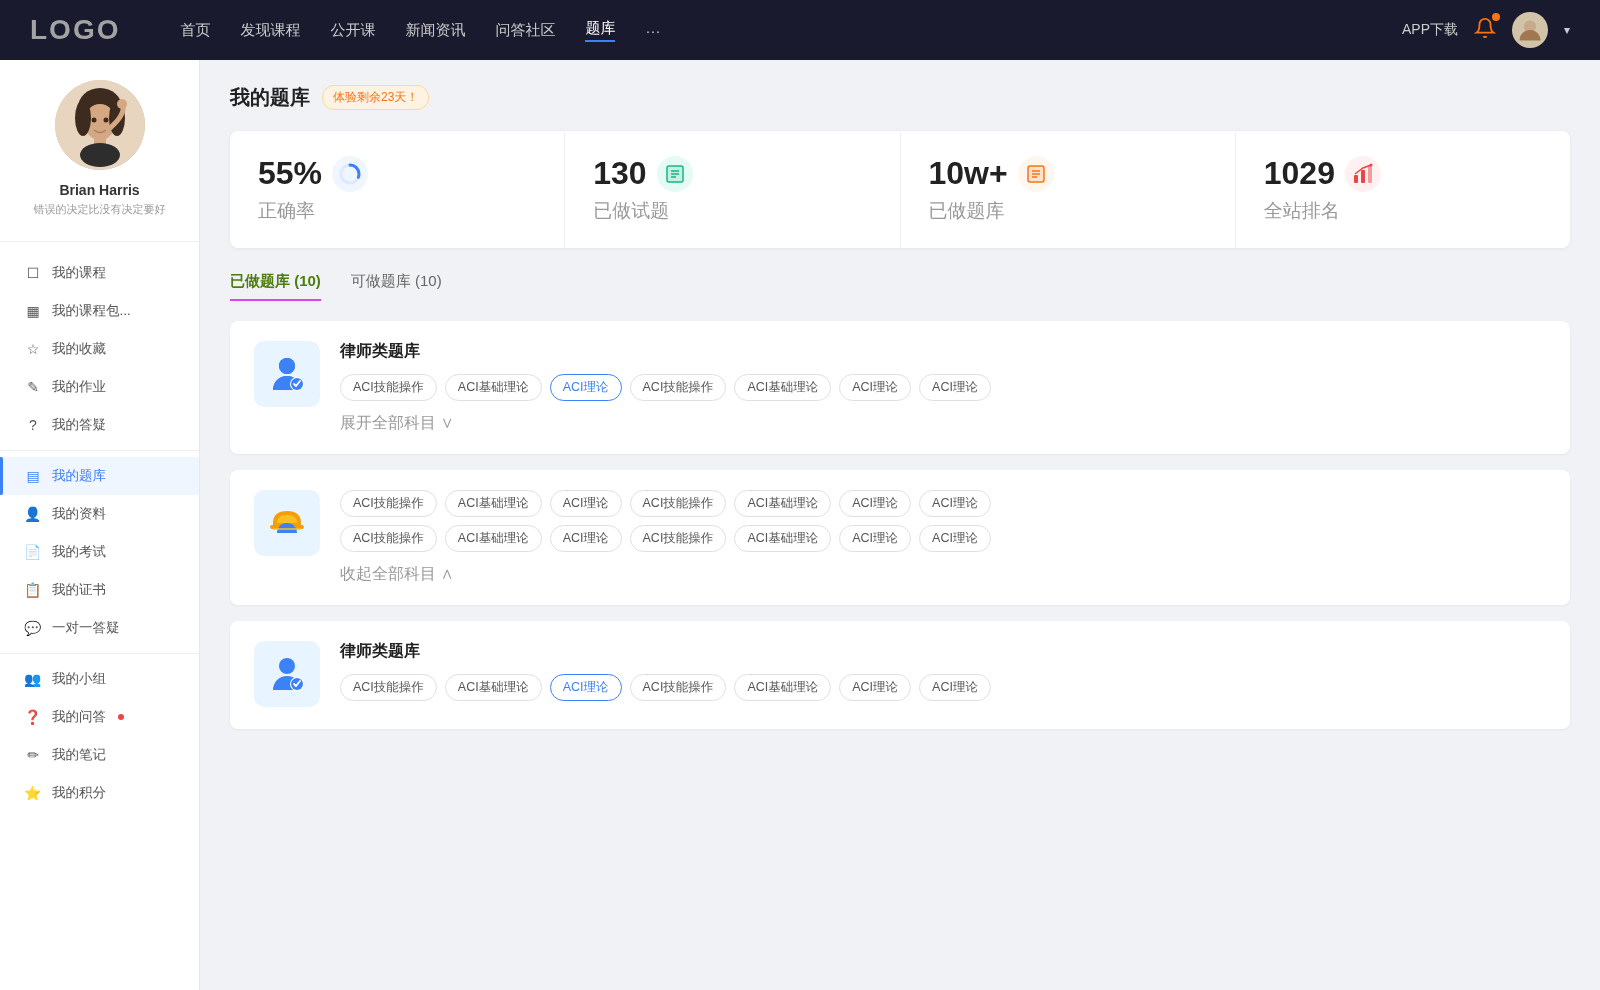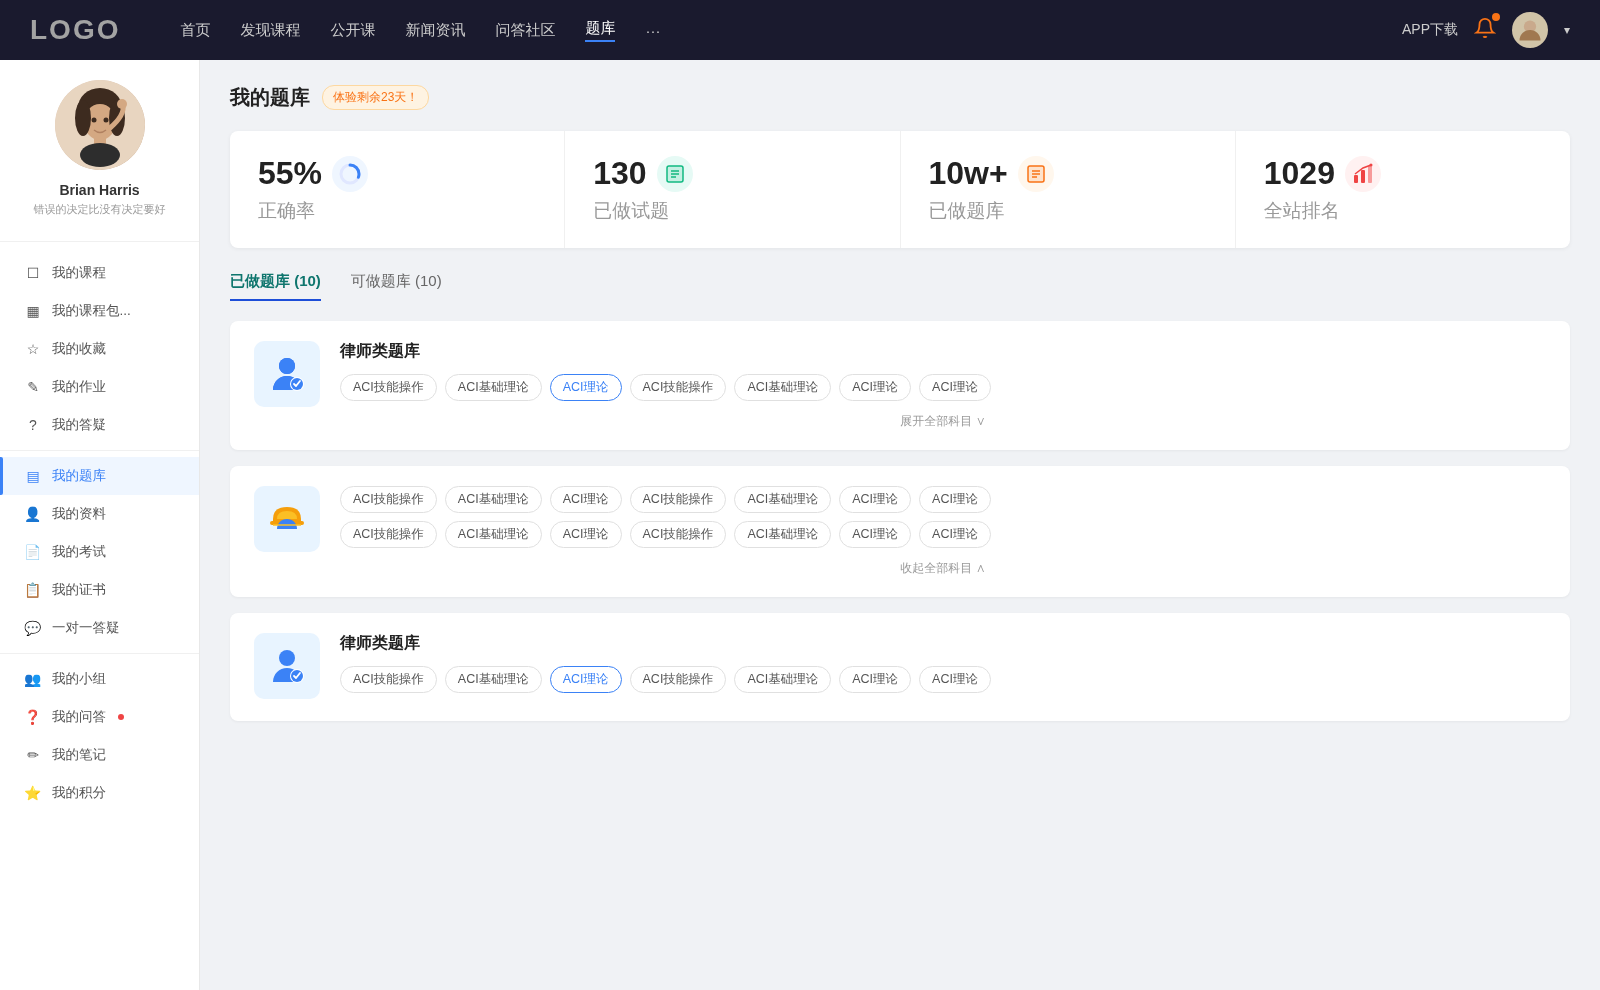--- a/index.html
+++ b/index.html
@@ -250,22 +250,22 @@
       margin-bottom: 20px;
     }
     .tab {
       font-size: 15px;
       color: #666;
       padding-bottom: 8px;
       cursor: pointer;
       border-bottom: 2px solid transparent;
     }
     .tab.active {
-      color: #0f766e;
-      border-bottom: 2px solid #1d4ed8;
+      color: #4d7c0f;
+      border-bottom: 2px solid #d946ef;
       font-weight: 600;
     }
 
     
     .bank-card {
       background: white;
       border-radius: 8px;
       margin-bottom: 16px;
       padding: 20px 24px;
       display: flex;
@@ -306,22 +306,22 @@
       color: #555;
       cursor: pointer;
       background: white;
     }
     .tag.active-tag {
       border-color: #3b82f6;
       color: #3b82f6;
       background: white;
     }
     .expand-btn {
-      text-align: center;
-      font-size: 12px;
+      text-align: left;
+      font-size: 16px;
       color: #999;
       cursor: pointer;
       padding-top: 4px;
     }
   </style>
 </head>
 <body>
 
 <nav class="navbar">
   <div class="navbar-logo">LOGO</div>

